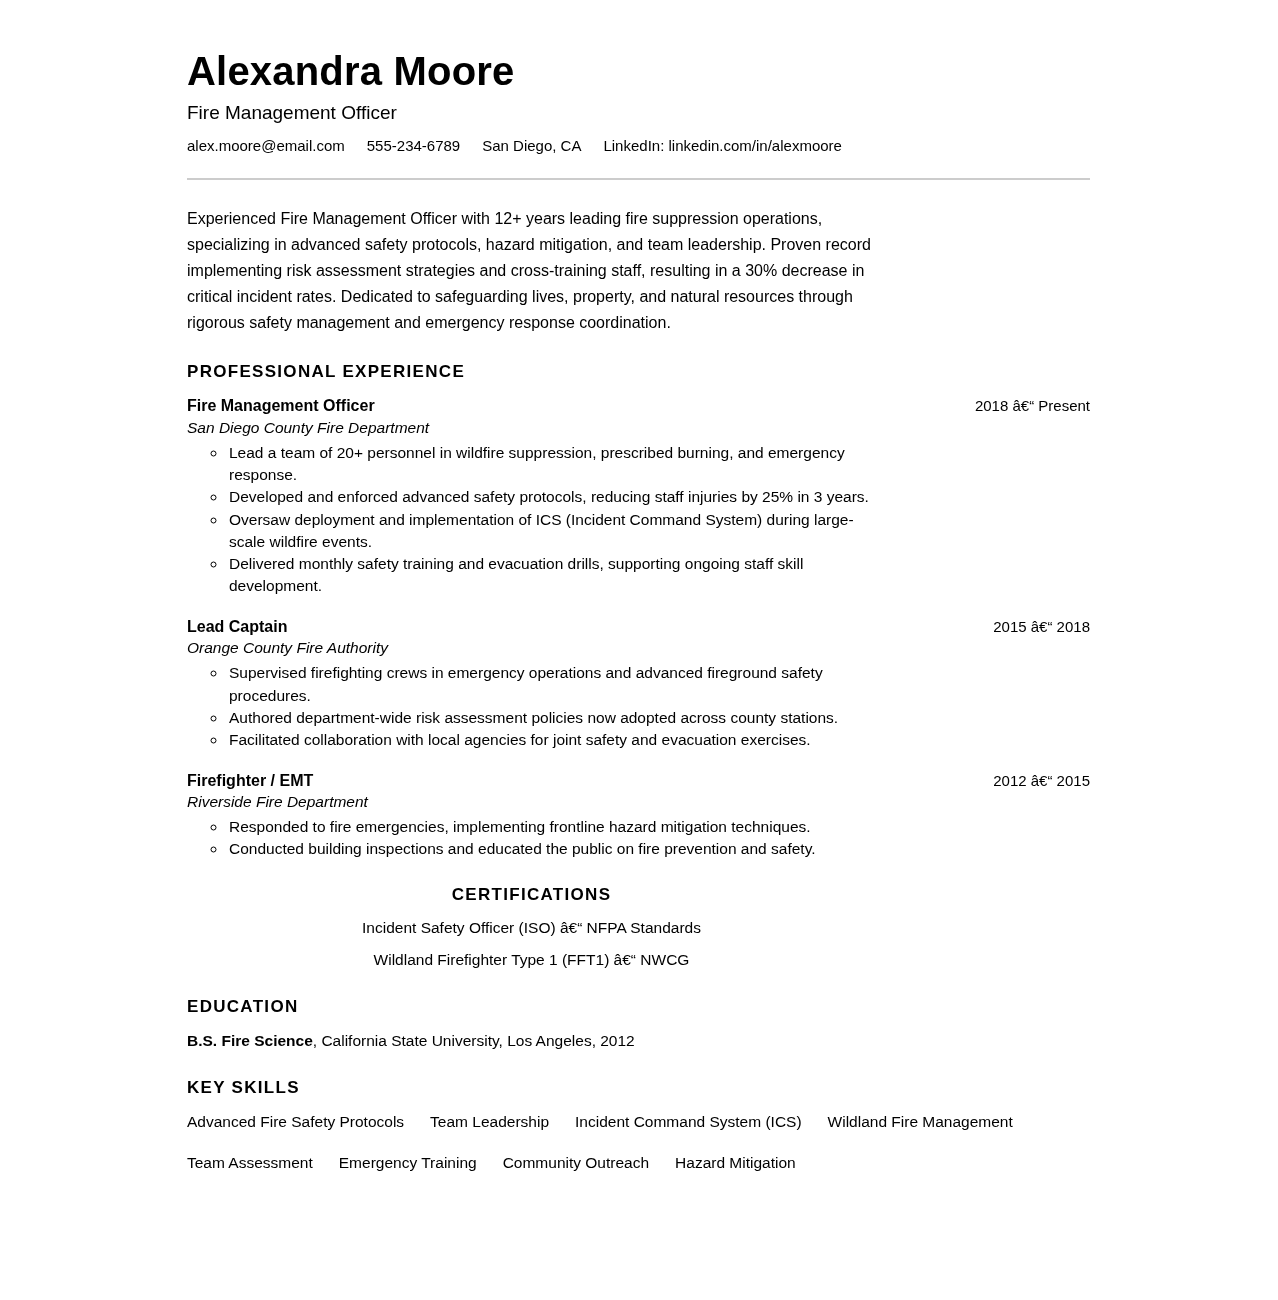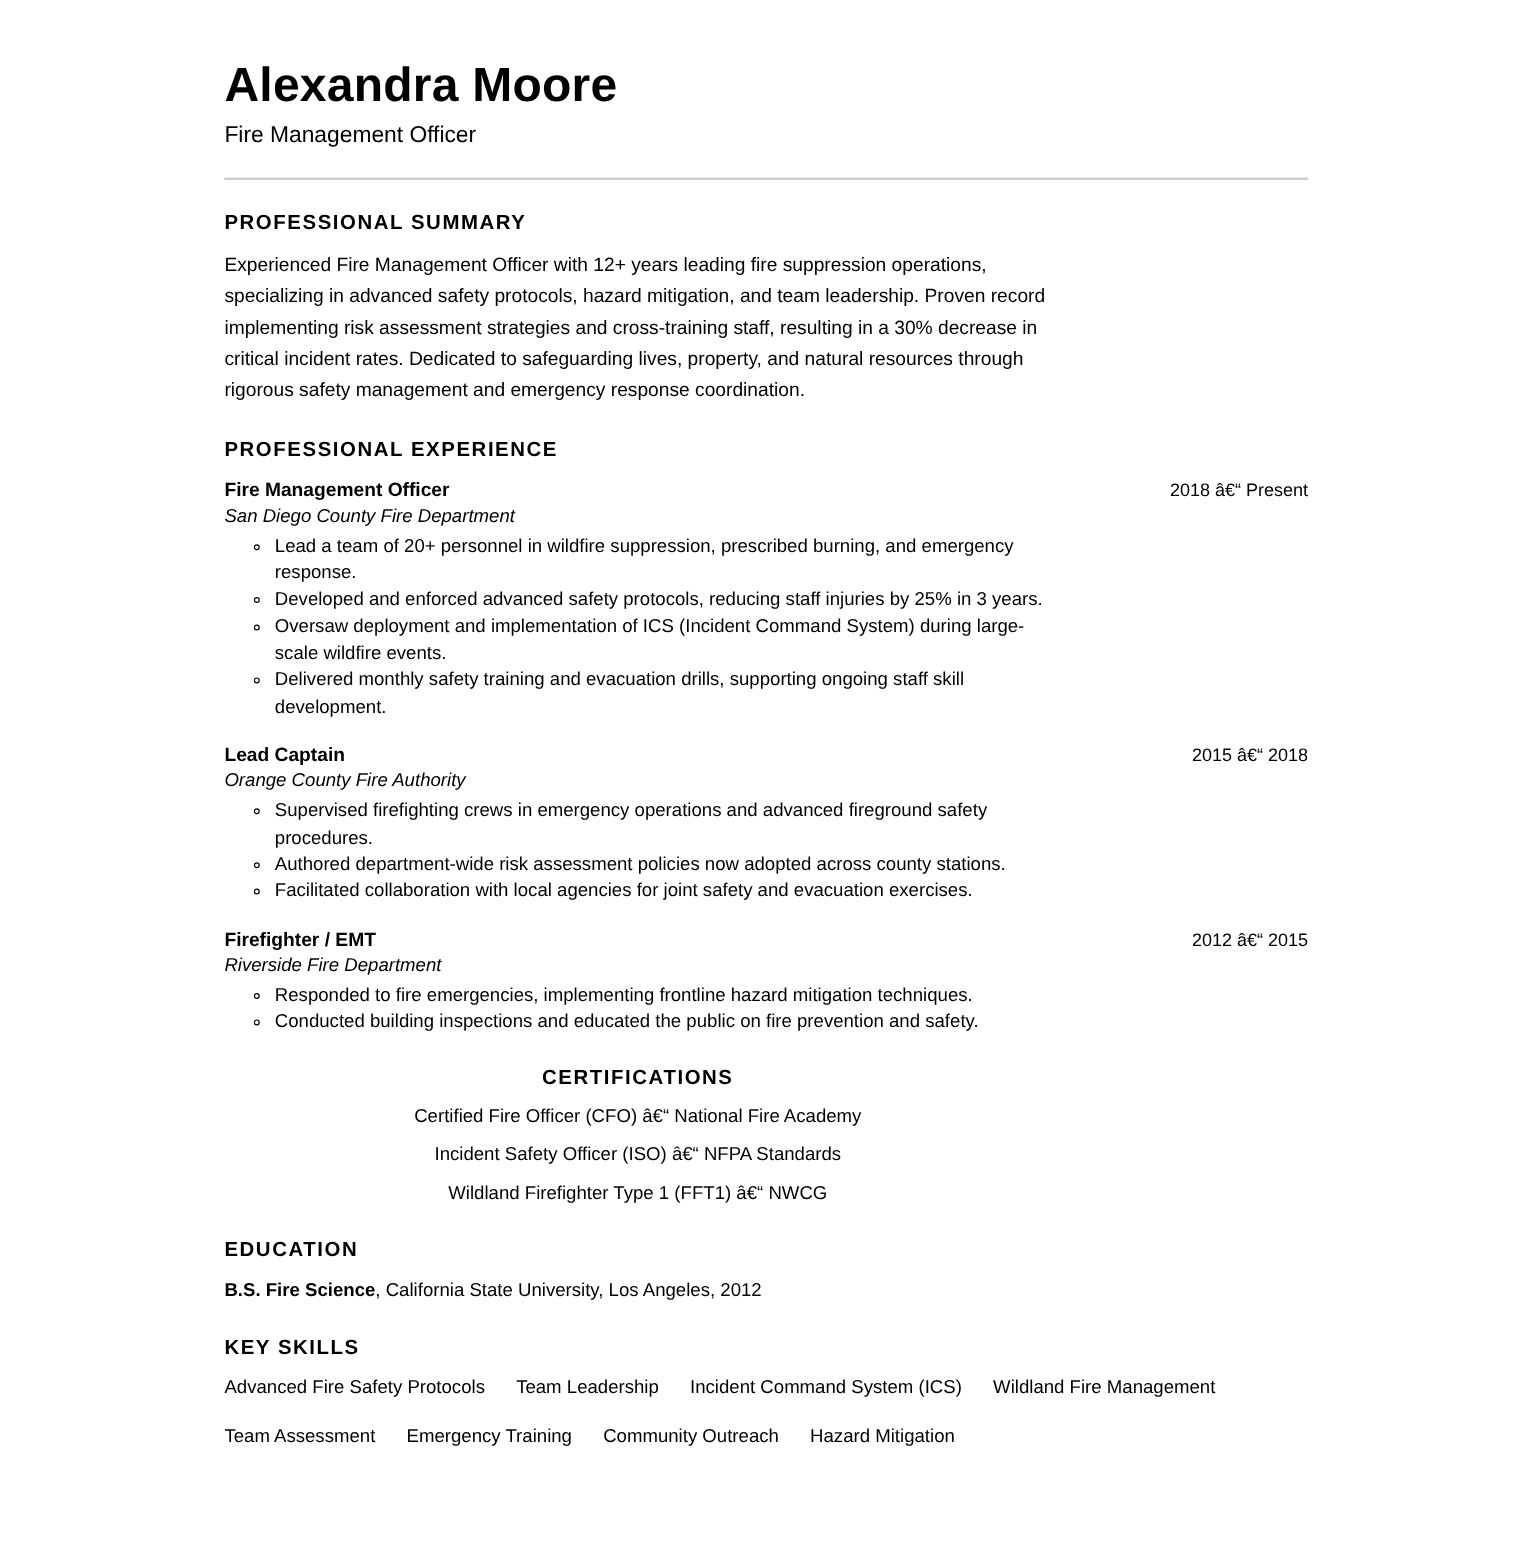--- a/index.html
+++ b/index.html
@@ -133,25 +133,27 @@
   }
 </style>
 </head>
 <body>
 
 <div class="page">
 
   <header>
     <h1 class="name">Alexandra Moore</h1>
     <div class="job-title">Fire Management Officer</div>
+    <div class="contact-line">
+      <span class="contact-item">alex.moore@email.com</span><span class="contact-gap"></span><span class="contact-item">555-234-6789</span><span class="contact-gap"></span><span class="contact-item">San Diego, CA</span><span class="contact-gap"></span><span class="contact-item">LinkedIn: linkedin.com/in/alexmoore</span>
+    </div>
     <hr class="rule">
   </header>
 
   <section class="section">
-    <h2 class="section-heading">PROFESSIONAL SUMMARY</h2>
     <p class="summary-text">Experienced Fire Management Officer with 12+ years leading fire suppression operations, specializing in advanced safety protocols, hazard mitigation, and team leadership. Proven record implementing risk assessment strategies and cross-training staff, resulting in a 30% decrease in critical incident rates. Dedicated to safeguarding lives, property, and natural resources through rigorous safety management and emergency response coordination.</p>
   </section>
 
   <section class="section">
     <h2 class="section-heading">PROFESSIONAL EXPERIENCE</h2>
 
     <div class="exp-block">
       <div class="exp-head">
         <span class="exp-role">Fire Management Officer</span>
         <span class="exp-dates">2018 â€“ Present</span>
@@ -186,21 +188,20 @@
       <div class="exp-company">Riverside Fire Department</div>
       <ul class="bullets">
         <li>Responded to fire emergencies, implementing frontline hazard mitigation techniques.</li>
         <li>Conducted building inspections and educated the public on fire prevention and safety.</li>
       </ul>
     </div>
   </section>
 
   <section class="section tight">
     <h2 class="section-heading">CERTIFICATIONS</h2>
-    <div class="cert-line">Certified Fire Officer (CFO) â€“ National Fire Academy</div>
     <div class="cert-line">Incident Safety Officer (ISO) â€“ NFPA Standards</div>
     <div class="cert-line">Wildland Firefighter Type 1 (FFT1) â€“ NWCG</div>
   </section>
 
   <section class="section">
     <h2 class="section-heading">EDUCATION</h2>
     <p class="edu-line"><span class="edu-degree">B.S. Fire Science</span><span>, California State University, Los Angeles, 2012</span></p>
   </section>
 
   <section class="section">

